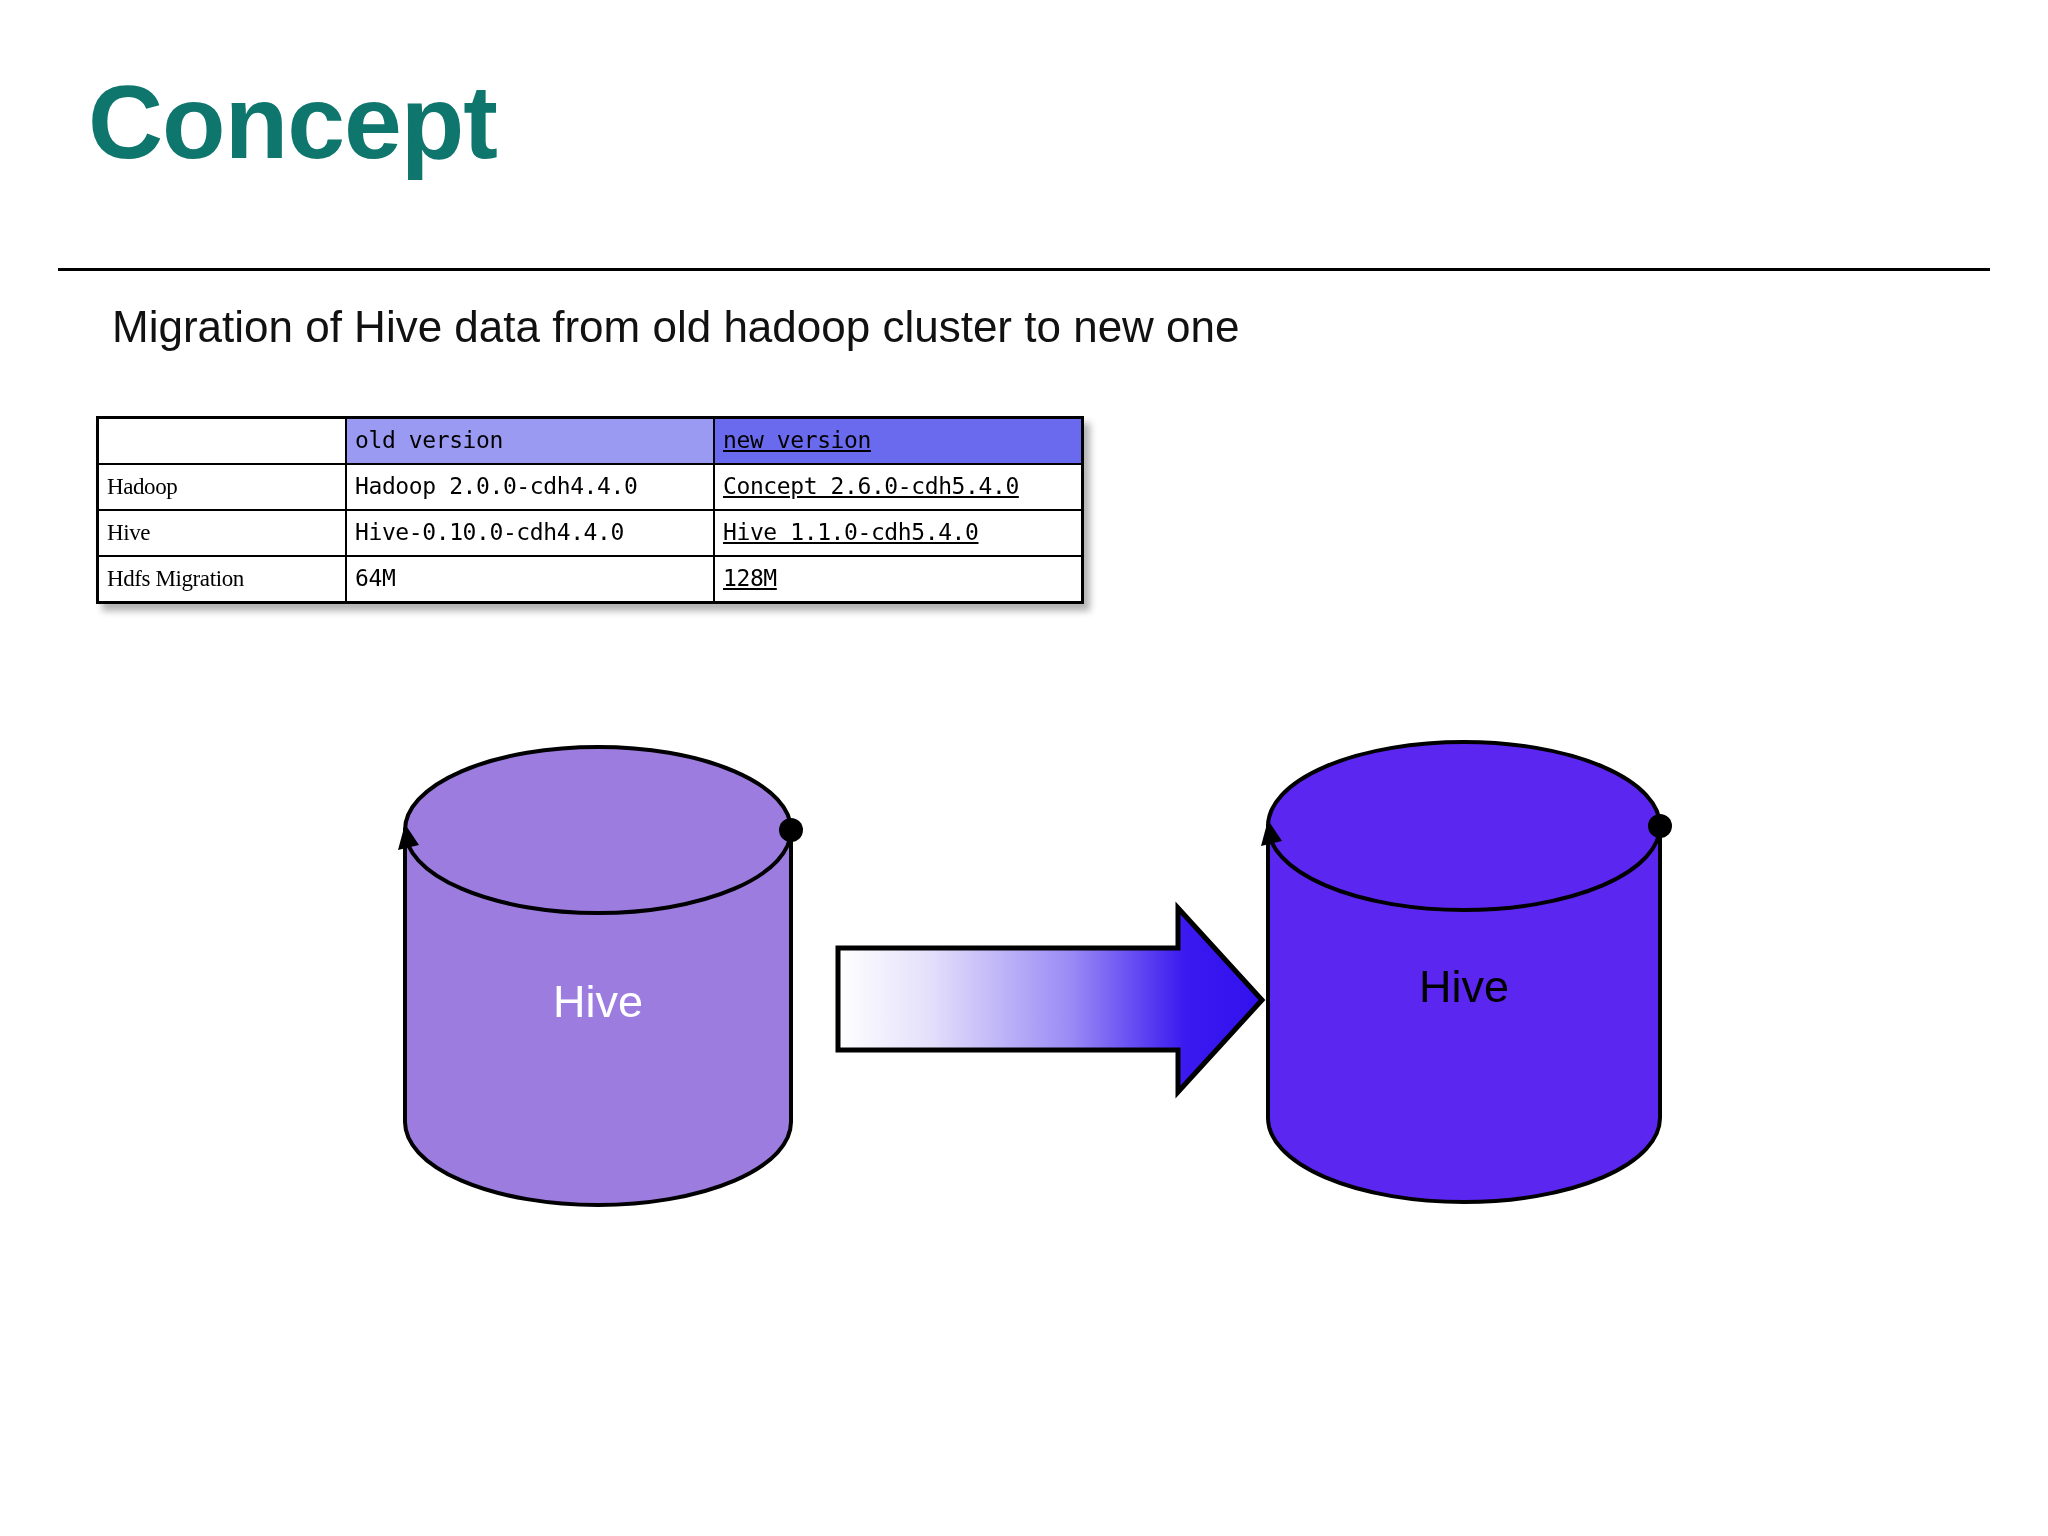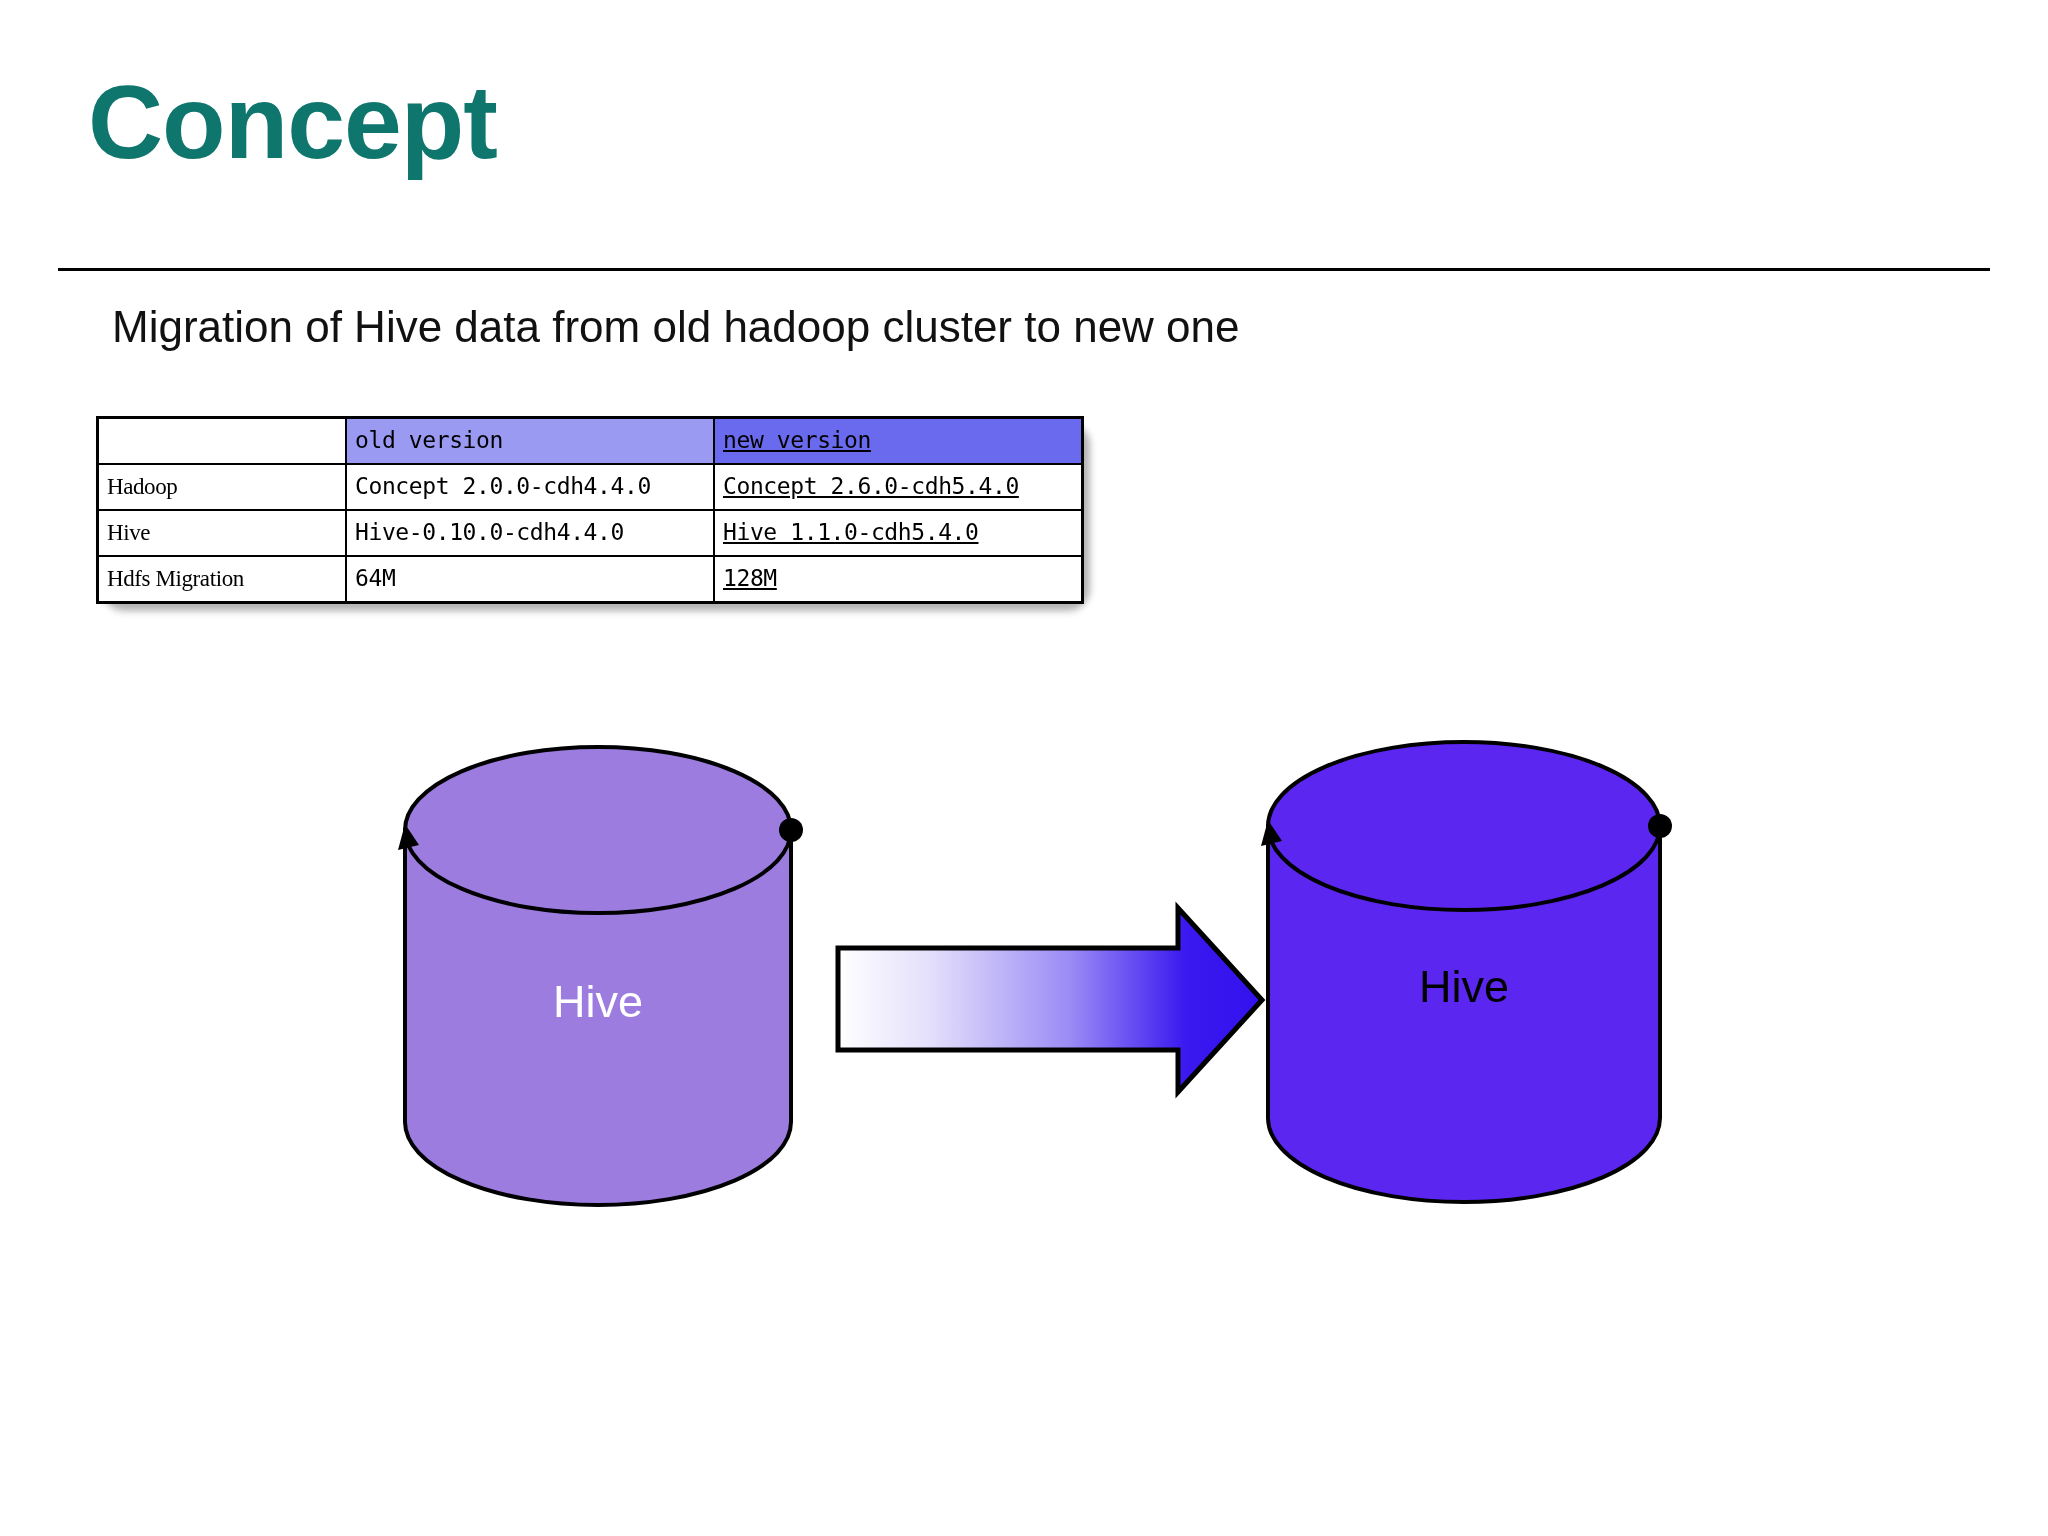--- a/index.html
+++ b/index.html
@@ -50,21 +50,20 @@
     text-align: center;
   }
 
   
   #version-table-wrap {
     position: absolute;
     left: 96px;
     top: 416px;
     box-shadow: 6px 7px 7px rgba(0,0,0,0.30);
     background: #ffffff;
-    border-radius: 22px;
   }
   table.version-table {
     border-collapse: collapse;
     border: 3px solid #000000;
     background: #ffffff;
     font-family: "DejaVu Sans Mono", monospace;
     font-size: 23px;
     line-height: 1;
   }
   table.version-table td,
@@ -128,21 +127,21 @@
 <div id="version-table-wrap">
   <table class="version-table">
     <tbody>
       <tr class="head">
         <td class="c-label"></td>
         <td class="c-old">old version</td>
         <td class="c-new">new version</td>
       </tr>
       <tr>
         <td class="c-label">Hadoop</td>
-        <td class="c-old">Concept 2.0.0-cdh4.4.0</td>
+        <td class="c-old">Hadoop 2.0.0-cdh4.4.0</td>
         <td class="c-new">Concept 2.6.0-cdh5.4.0</td>
       </tr>
       <tr>
         <td class="c-label">Hive</td>
         <td class="c-old">Hive-0.10.0-cdh4.4.0</td>
         <td class="c-new">Hive 1.1.0-cdh5.4.0</td>
       </tr>
       <tr>
         <td class="c-label">Hdfs Migration</td>
         <td class="c-old">64M</td>

